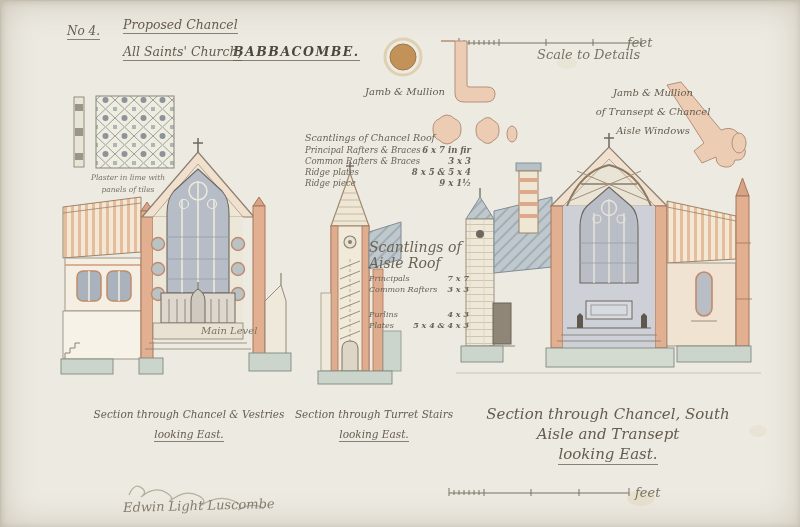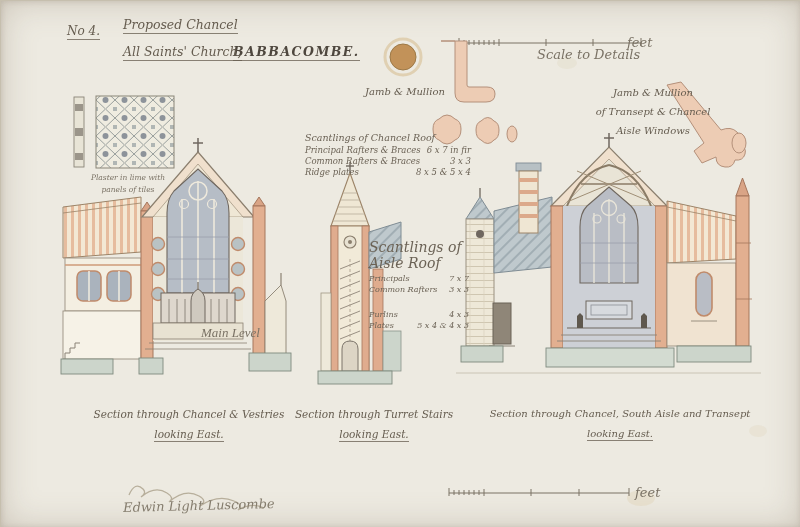--- a/index.html
+++ b/index.html
@@ -12,21 +12,21 @@
   }
   .art{position:absolute;left:0;top:0;}
   .hand{position:absolute;font-style:italic;color:#655c4f;white-space:nowrap;}
   .u{border-bottom:1px solid rgba(101,92,79,.75);padding-bottom:1px;}
   .ctr{text-align:center;white-space:normal;}
   .caps{font-weight:bold;letter-spacing:1.5px;color:#4e473e;}
   .tiny{font-size:13px;color:#7a7265;}
   .scant{position:absolute;font-style:italic;color:#6b6255;}
   .scant .t{font-size:9.5px;margin-bottom:2px;}
   .scant .row{display:flex;font-size:8.5px;line-height:11px;}
-  .scant .row .sz{margin-left:auto;}
+  .scant .row .sz{margin-left:auto;font-weight:bold;}
   .sig{position:absolute;font-style:italic;color:#847c6d;transform:rotate(-1.5deg);}
 </style>
 </head>
 <body>
 
 <div class="sheet">
 
   <svg class="art" width="800" height="527" viewBox="0 0 800 527">
     <defs>
       <pattern id="pStripe" width="7" height="8" patternUnits="userSpaceOnUse">
@@ -328,20 +328,24 @@
       <span class="sz">6 x 7 in fir</span>
     </div>
     <div class="row">
       <span>Common Rafters &amp; Braces</span>
       <span class="sz">3 x 3</span>
     </div>
     <div class="row">
       <span>Ridge plates</span>
       <span class="sz">8 x 5 &amp; 5 x 4</span>
     </div>
+    <div class="row">
+      <span>Ridge piece</span>
+      <span class="sz">9 x 1½</span>
+    </div>
   </div>
 
   <div class="scant" style="left:368px;top:238px;width:100px;">
     <div class="t" style="font-size:14px;">Scantlings of Aisle Roof</div>
     <div class="row" style="font-size:8px;">
       <span>Principals</span>
       <span class="sz">7 x 7</span>
     </div>
     <div class="row" style="font-size:8px;text-align:right;">
       <span>Common Rafters</span>
@@ -350,31 +354,31 @@
     <div class="row" style="font-size:8px;margin-top:14px;">
       <span>Purlins</span>
       <span class="sz">4 x 3</span>
     </div>
     <div class="row" style="font-size:8px;">
       <span>Plates</span>
       <span class="sz">5 x 4 &amp; 4 x 3</span>
     </div>
   </div>
 
-  <div class="hand" style="left:200px;top:324px;font-size:13px;color:#7a7265;font-family:Liberation Serif, serif;">Main Level</div>
+  <div class="hand" style="left:200px;top:324px;font-size:10px;color:#7a7265;">Main Level</div>
 
   <div class="hand ctr" style="left:72px;top:403px;width:232px;font-size:10.5px;line-height:20px;">
     <div>Section through Chancel &amp; Vestries</div>
     <div><span class="u">looking East.</span></div>
   </div>
   <div class="hand ctr" style="left:293px;top:403px;width:160px;font-size:10.5px;line-height:20px;">
     <div>Section through Turret Stairs</div>
     <div><span class="u">looking East.</span></div>
   </div>
-  <div class="hand ctr" style="left:488px;top:403px;width:262px;font-size:10px;line-height:20px;">
+  <div class="hand ctr" style="left:476px;top:403px;width:262px;font-size:15px;line-height:20px;">
     <div>Section through Chancel, South Aisle and Transept</div>
     <div><span class="u">looking East.</span></div>
   </div>
 
   <div class="sig" style="left:122px;top:497px;font-size:13px;">Edwin Light Luscombe</div>
   <div class="hand tiny" style="left:634px;top:484px;">feet</div>
 
 </div>
 
 </body></html>

